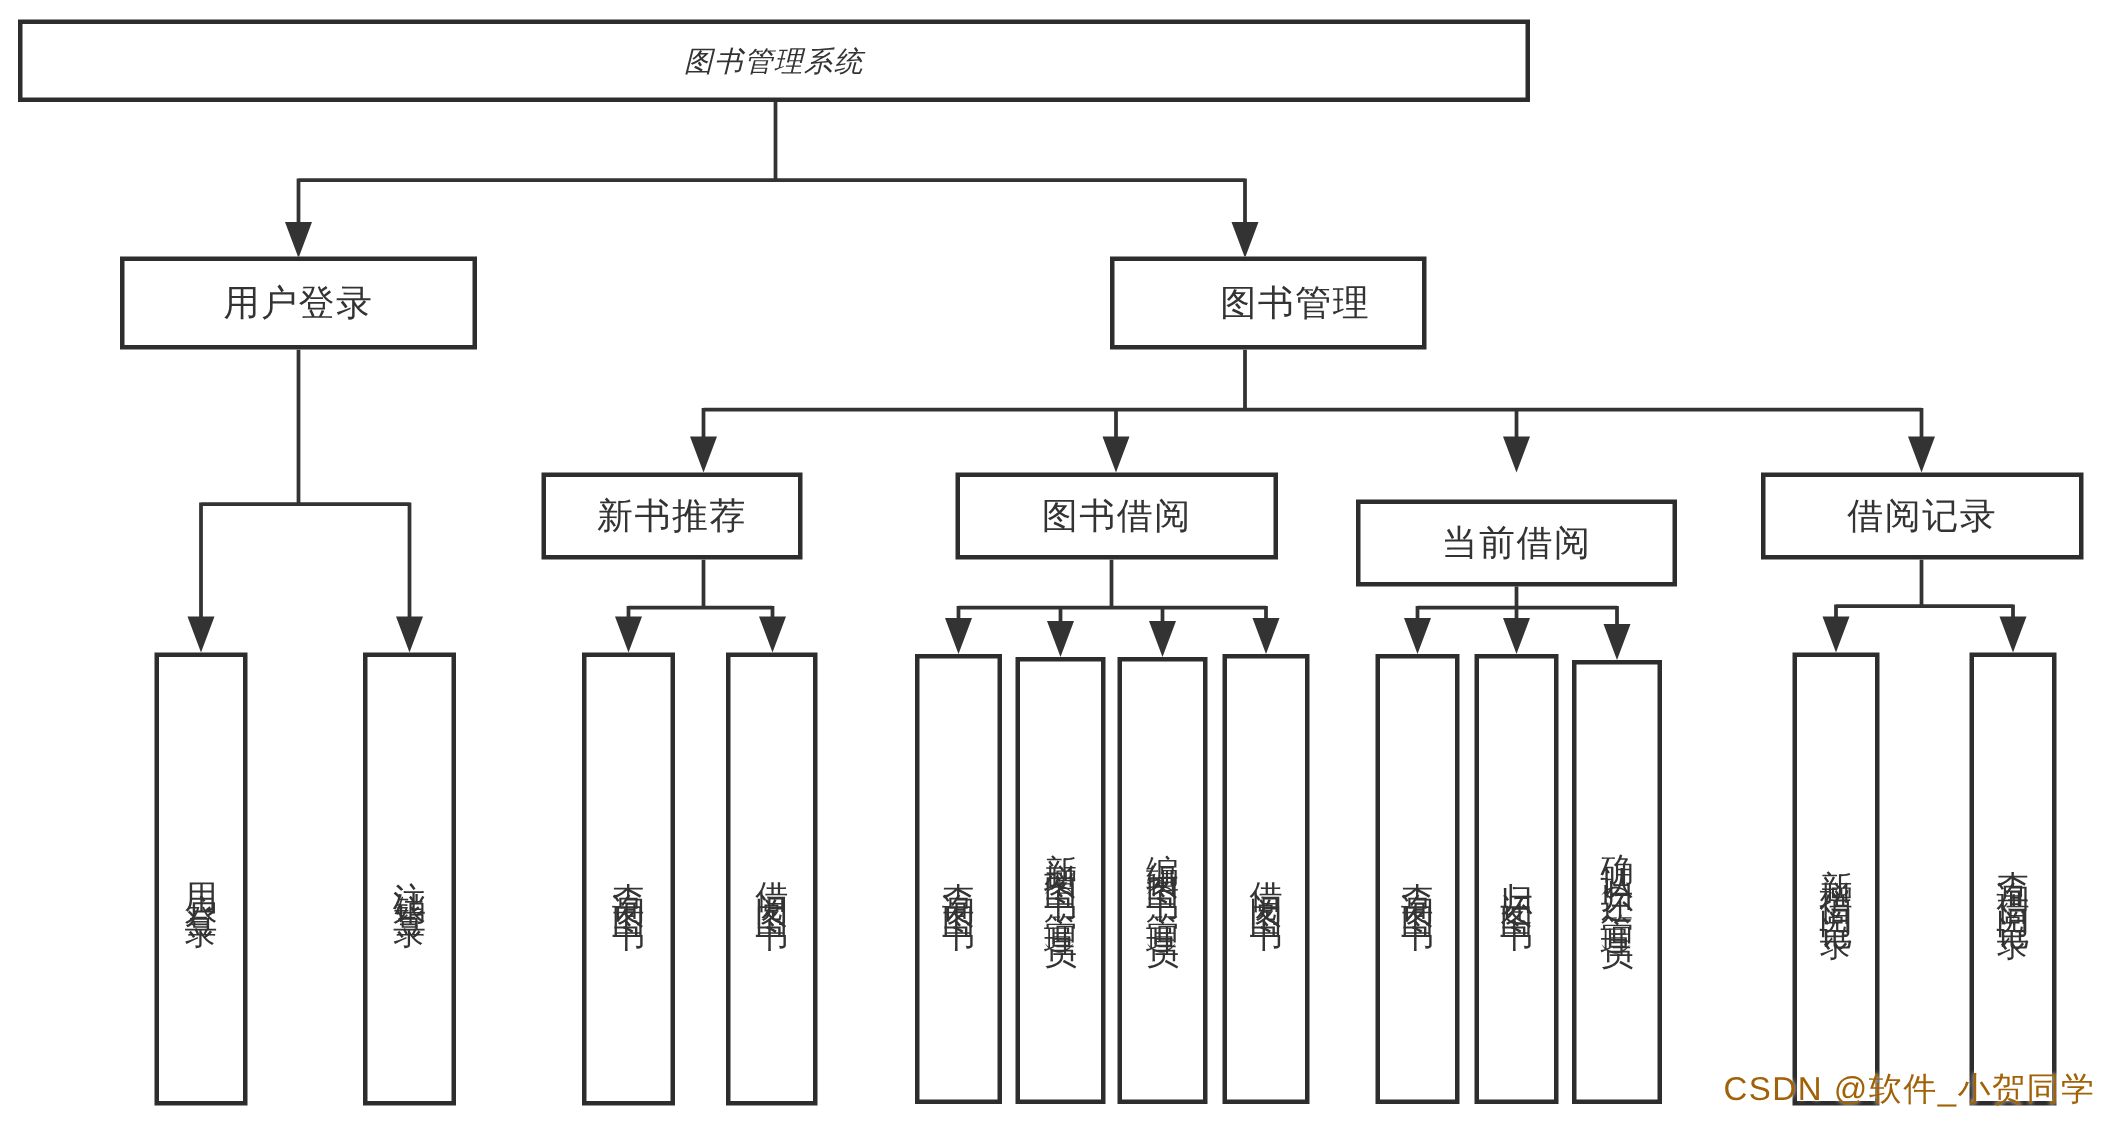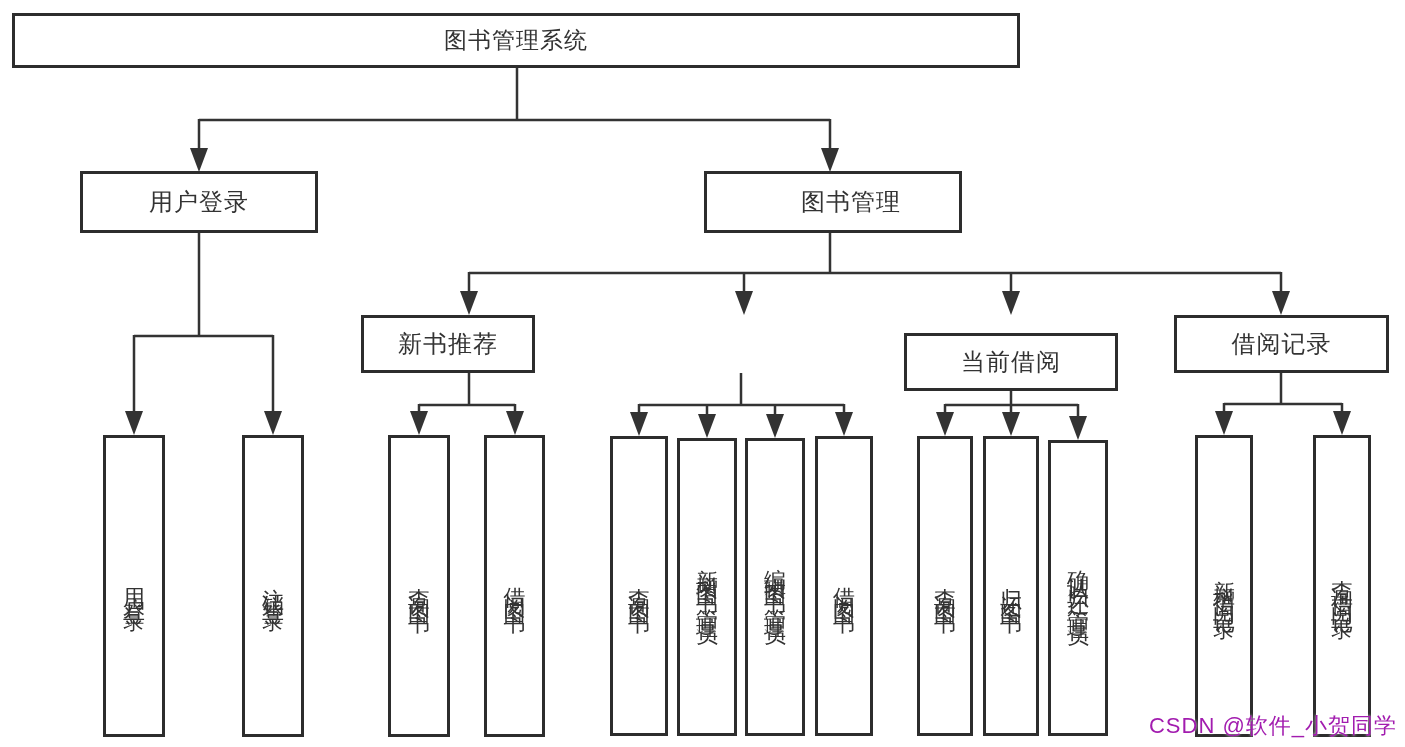--- a/index.html
+++ b/index.html
@@ -34,34 +34,34 @@
     display: flex;
     align-items: center;
     justify-content: center;
     text-align: center;
   }
   .node.h {
     font-size: 24px;
     letter-spacing: 1px;
     white-space: nowrap;
   }
-  .node.root { font-size: 23px; }
+  .node.root { font-size: 19px; font-style: italic; }
   .node.v {
     writing-mode: vertical-rl;
     text-orientation: mixed;
     font-size: 22px;
     letter-spacing: 8px;
     line-height: 1;
   }
   .watermark {
     position: absolute;
     right: 8px;
     bottom: 6px;
     font-size: 22px;
-    color: #a21caf;
+    color: #a16207;
     letter-spacing: 1px;
     text-shadow: 0 0 3px #ffffff;
     white-space: nowrap;
   }
 </style>
 </head>
 <body>
 
 <div class="stage">
 
@@ -104,23 +104,24 @@
     <g>
       <path d="M1281 373 V404 M1224 404 H1342 M1224 403 V413 M1342 403 V413"></path>
       <polygon points="1215,411 1233,411 1224,435"></polygon>
       <polygon points="1333,411 1351,411 1342,435"></polygon>
     </g>
   </svg>
 
   <div class="node h root" style="left:12px; top:13px; width:1008px; height:55px;">图书管理系统</div>
 
   <div class="node h" style="left:80px; top:171px; width:238px; height:62px;">用户登录</div>
-  <div class="node h" style="left:704px; top:171px; width:258px; height:62px;padding-left:36px;">图书管理</div>
+  <div class="node h" style="left:740px; top:171px; width:211px; height:62px;padding-left:36px;">图书管理</div>
 
   <div class="node h" style="left:361px; top:315px; width:174px; height:58px;">新书推荐</div>
+  <div class="node h" style="left:637px; top:315px; width:215px; height:58px;">图书借阅</div>
   <div class="node h" style="left:904px; top:333px; width:214px; height:58px;">当前借阅</div>
   <div class="node h" style="left:1174px; top:315px; width:215px; height:58px;">借阅记录</div>
 
   <div class="node v" style="left:103px; top:435px; width:62px; height:302px;">用户登录</div>
   <div class="node v" style="left:242px; top:435px; width:62px; height:302px;">注销登录</div>
 
   <div class="node v" style="left:388px; top:435px; width:62px; height:302px;">查询图书</div>
   <div class="node v" style="left:484px; top:435px; width:61px; height:302px;">借阅图书</div>
 
   <div class="node v" style="left:610px; top:436px; width:58px; height:300px;">查询图书</div>

